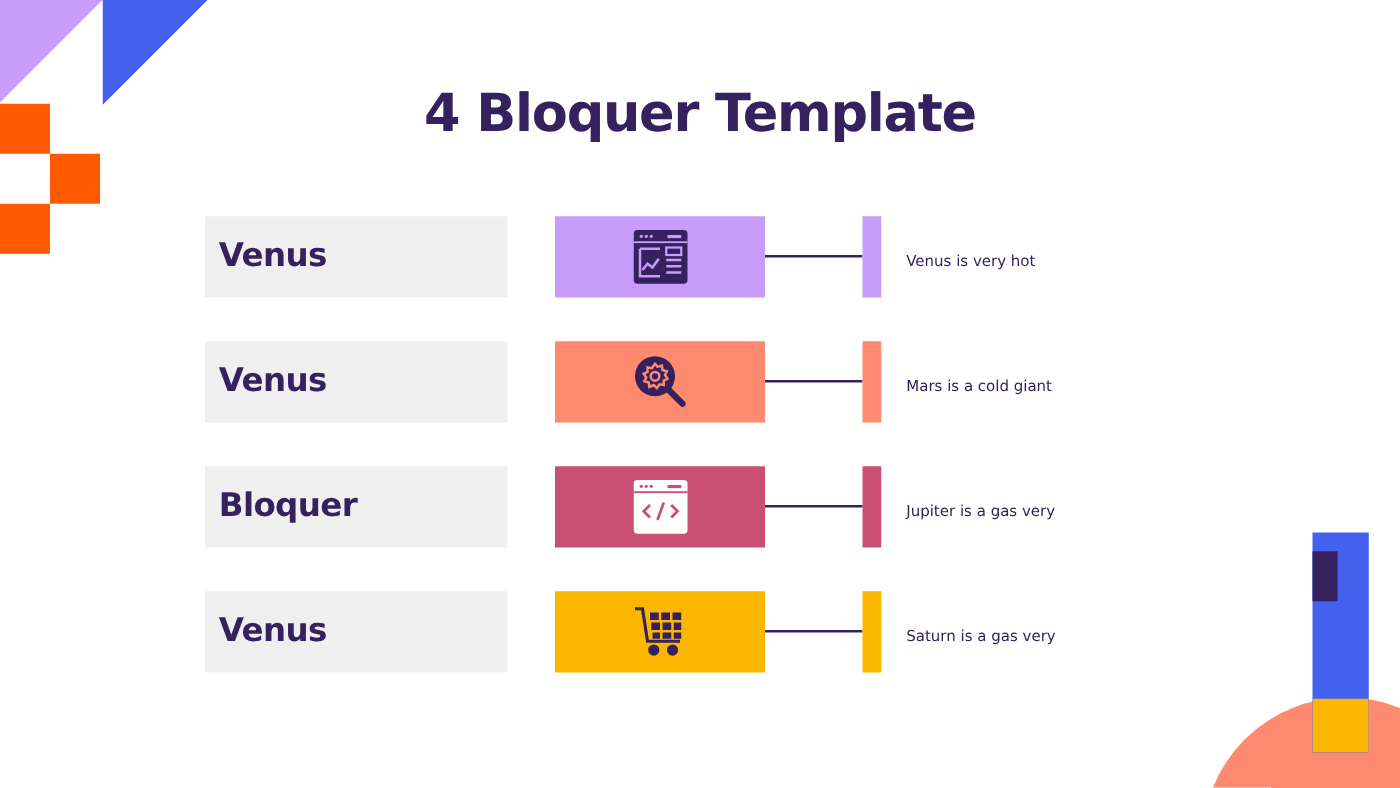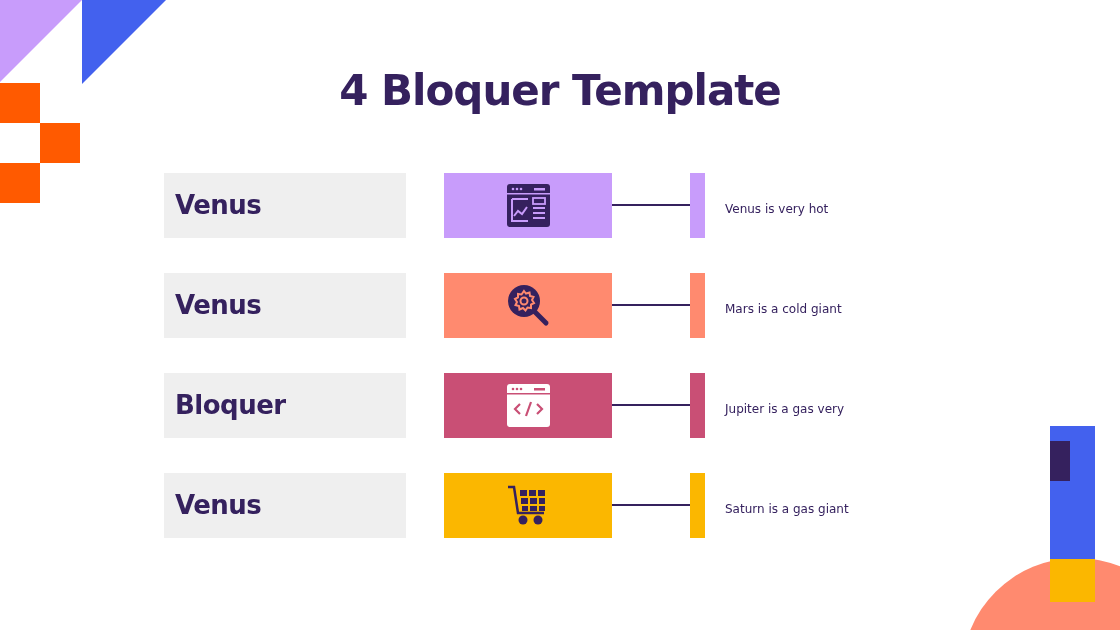--- a/index.html
+++ b/index.html
@@ -117,14 +117,14 @@
       <rect x="33" y="15" width="6" height="6" fill="#35215e"></rect>
       <rect x="16" y="23" width="6" height="5" fill="#35215e"></rect>
       <rect x="24" y="23" width="7" height="5" fill="#35215e"></rect>
       <rect x="33" y="23" width="6" height="5" fill="#35215e"></rect>
       <circle cx="17" cy="37" r="4.5" fill="#35215e"></circle>
       <circle cx="32" cy="37" r="4.5" fill="#35215e"></circle>
     </svg>
   </div>
   <div class="connector" style="top:504px"></div>
   <div class="vbar" style="top:473px;background:#fbb700"></div>
-  <div class="desc" style="top:477px">Saturn is a gas giant</div>
+  <div class="desc" style="top:477px">Saturn is a gas very</div>
 </div>
 
 </body></html>

